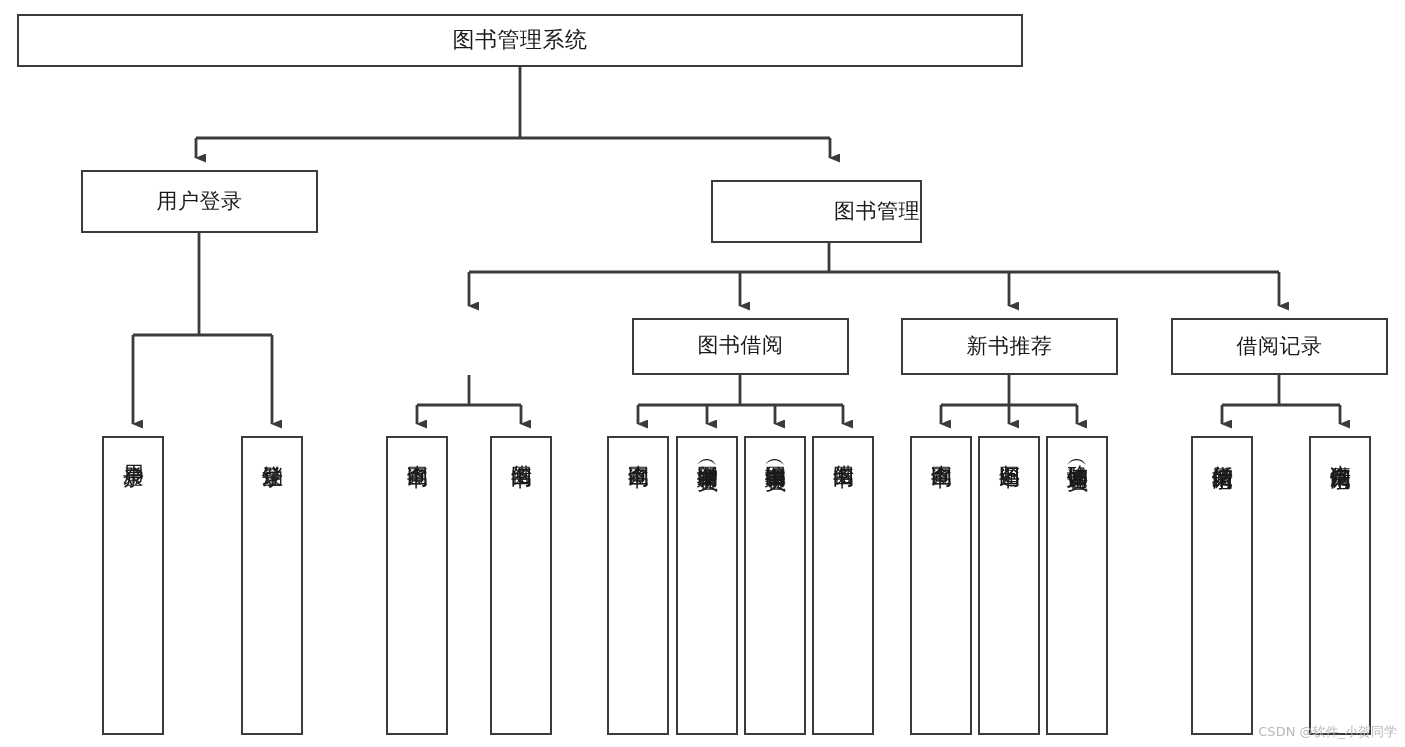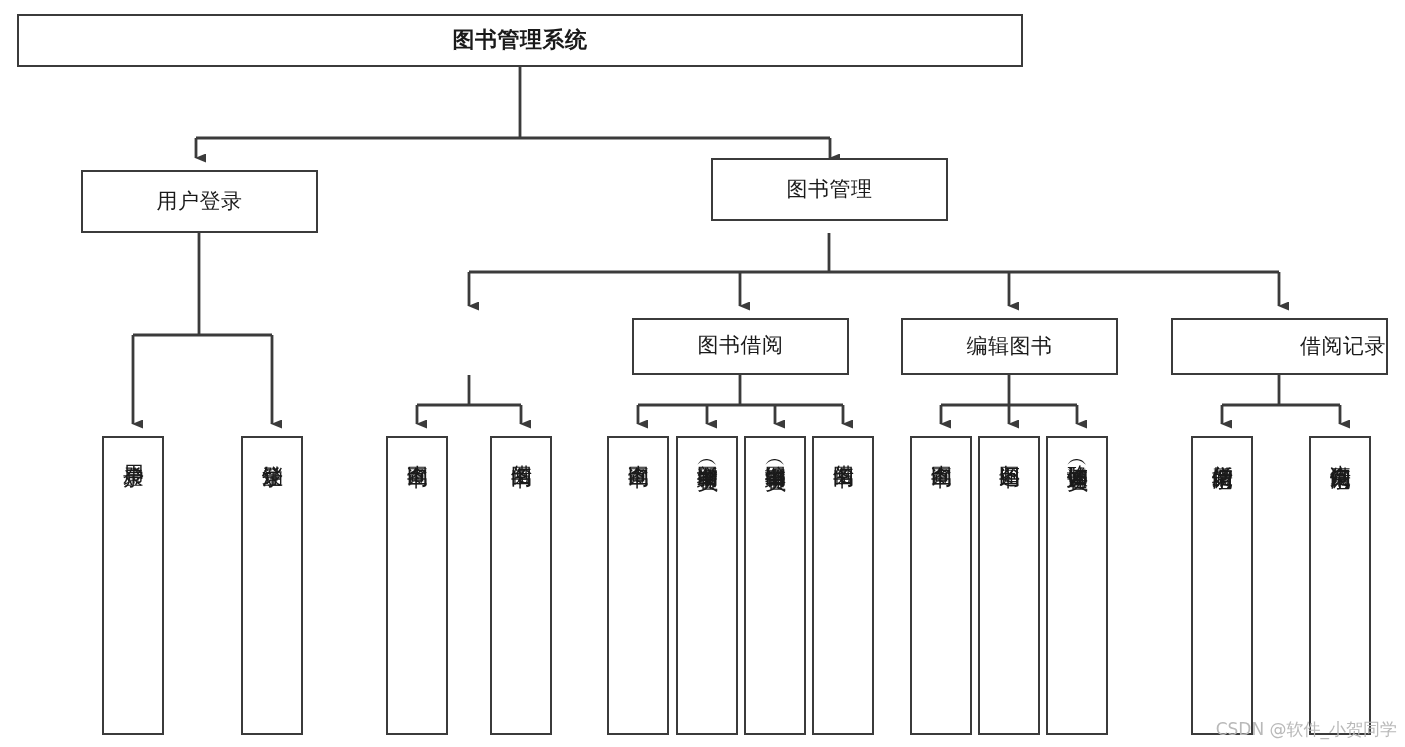--- a/index.html
+++ b/index.html
@@ -35,41 +35,40 @@
     color: #1a1a1a;
   }
   .node-label-h {
     font-size: 21px;
     line-height: 1.1;
     letter-spacing: 0.5px;
     white-space: nowrap;
   }
   .node-box.root .node-label-h {
     font-size: 22px;
-    font-weight: bold;
   }
   .node-box.leaf {
     align-items: flex-start;
     justify-content: center;
     padding-top: 10px;
   }
   .node-label-v {
     writing-mode: vertical-rl;
     text-orientation: upright;
     font-size: 21px;
     line-height: 1.18;
     letter-spacing: 1px;
     white-space: nowrap;
     display: block;
   }
   .watermark {
     position: absolute;
     right: 8px;
     bottom: 6px;
-    font-size: 17px;
+    font-size: 13px;
     color: #b9b9b9;
     white-space: nowrap;
     font-family: "DejaVu Sans", "Liberation Sans", sans-serif;
   }
 </style>
 </head>
 <body>
 
 <div id="canvas">
 
@@ -125,34 +124,34 @@
   </svg>
 
   <div class="node-box root" style="left:17px; top:14px; width:1006px; height:53px;">
     <span class="node-label-h">图书管理系统</span>
   </div>
 
   <div class="node-box" style="left:81px; top:170px; width:237px; height:63px;">
     <span class="node-label-h">用户登录</span>
   </div>
 
-  <div class="node-box" style="left:711px; top:158px; width:237px; height:63px;">
+  <div class="node-box" style="left:711px; top:180px; width:211px; height:63px;justify-content:flex-end;">
     <span class="node-label-h">图书管理</span>
   </div>
 
 
   <div class="node-box" style="left:632px; top:318px; width:217px; height:57px;font-family:Liberation Mono, monospace;">
     <span class="node-label-h">图书借阅</span>
   </div>
 
   <div class="node-box" style="left:901px; top:318px; width:217px; height:57px;">
-    <span class="node-label-h">编辑图书</span>
+    <span class="node-label-h">新书推荐</span>
   </div>
 
-  <div class="node-box" style="left:1171px; top:318px; width:217px; height:57px;justify-content:flex-end;">
+  <div class="node-box" style="left:1171px; top:318px; width:217px; height:57px;">
     <span class="node-label-h">借阅记录</span>
   </div>
 
   <div class="node-box leaf" style="left:102px; top:436px; width:62px; height:299px;">
     <span class="node-label-v">用户登录</span>
   </div>
   <div class="node-box leaf" style="left:241px; top:436px; width:62px; height:299px;">
     <span class="node-label-v">注销登录</span>
   </div>
 

